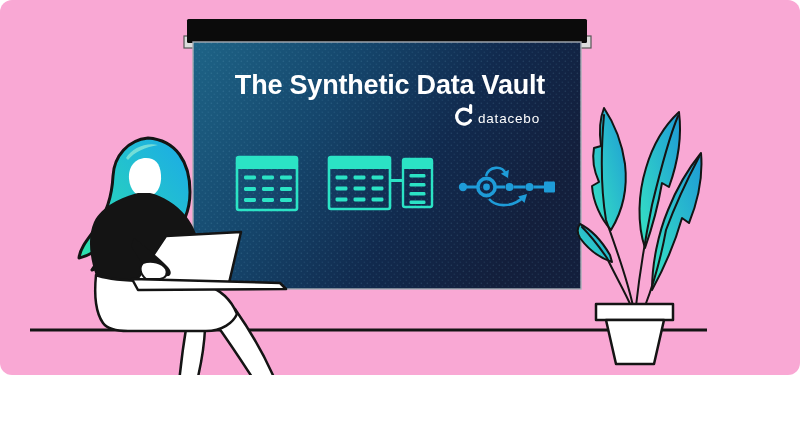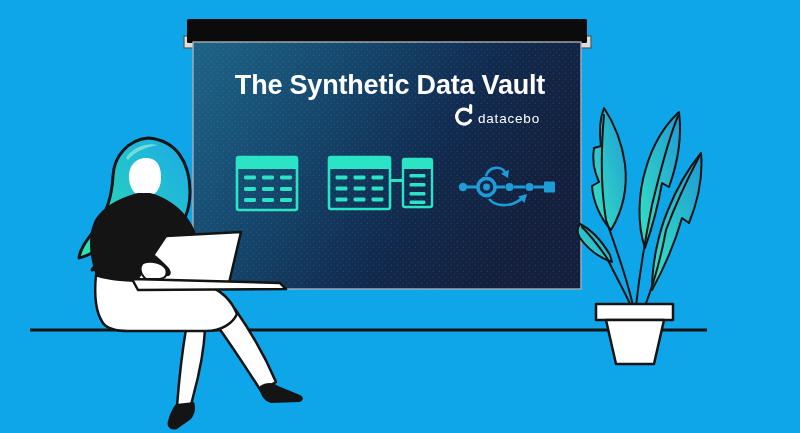--- a/index.html
+++ b/index.html
@@ -1,18 +1,18 @@
 <!DOCTYPE html>
 <html style="--teal-accent: #2BE3C5; --flow-blue: #1E9CD8; --screen-blue: #1E6487; --screen-navy: #131F3C; --bar-black: #0B0B0B; --hair-teal: #2EE6A9; --hair-blue: #1BA9E8; --leaf-teal: #36E3C2; --leaf-blue: #1E9AD6; --outline-black: #141414;"><head>
 <meta charset="utf-8">
 <style>
   html,body { margin:0; padding:0; background:#ffffff; }
   .canvas {
-    position:relative; width:800px; height:433px; background:#0ea5e9;
-    overflow:hidden; font-family:"Liberation Sans", sans-serif;
+    position:relative; width:800px; height:375px; background:#f9a8d4;
+    overflow:hidden; font-family:"Liberation Sans", sans-serif;border-radius:12px;
   }
   svg { display:block; }
   .outline  { stroke:var(--outline-black); stroke-linejoin:round; stroke-linecap:round; }
   .white    { fill:#ffffff; }
   .blackfill{ fill:var(--outline-black); }
   .tealS    { stroke:var(--teal-accent); fill:none; }
   .tealF    { fill:var(--teal-accent); }
   .flowF    { fill:var(--flow-blue); }
   .flowS    { stroke:var(--flow-blue); fill:none; }
   .title-text {

